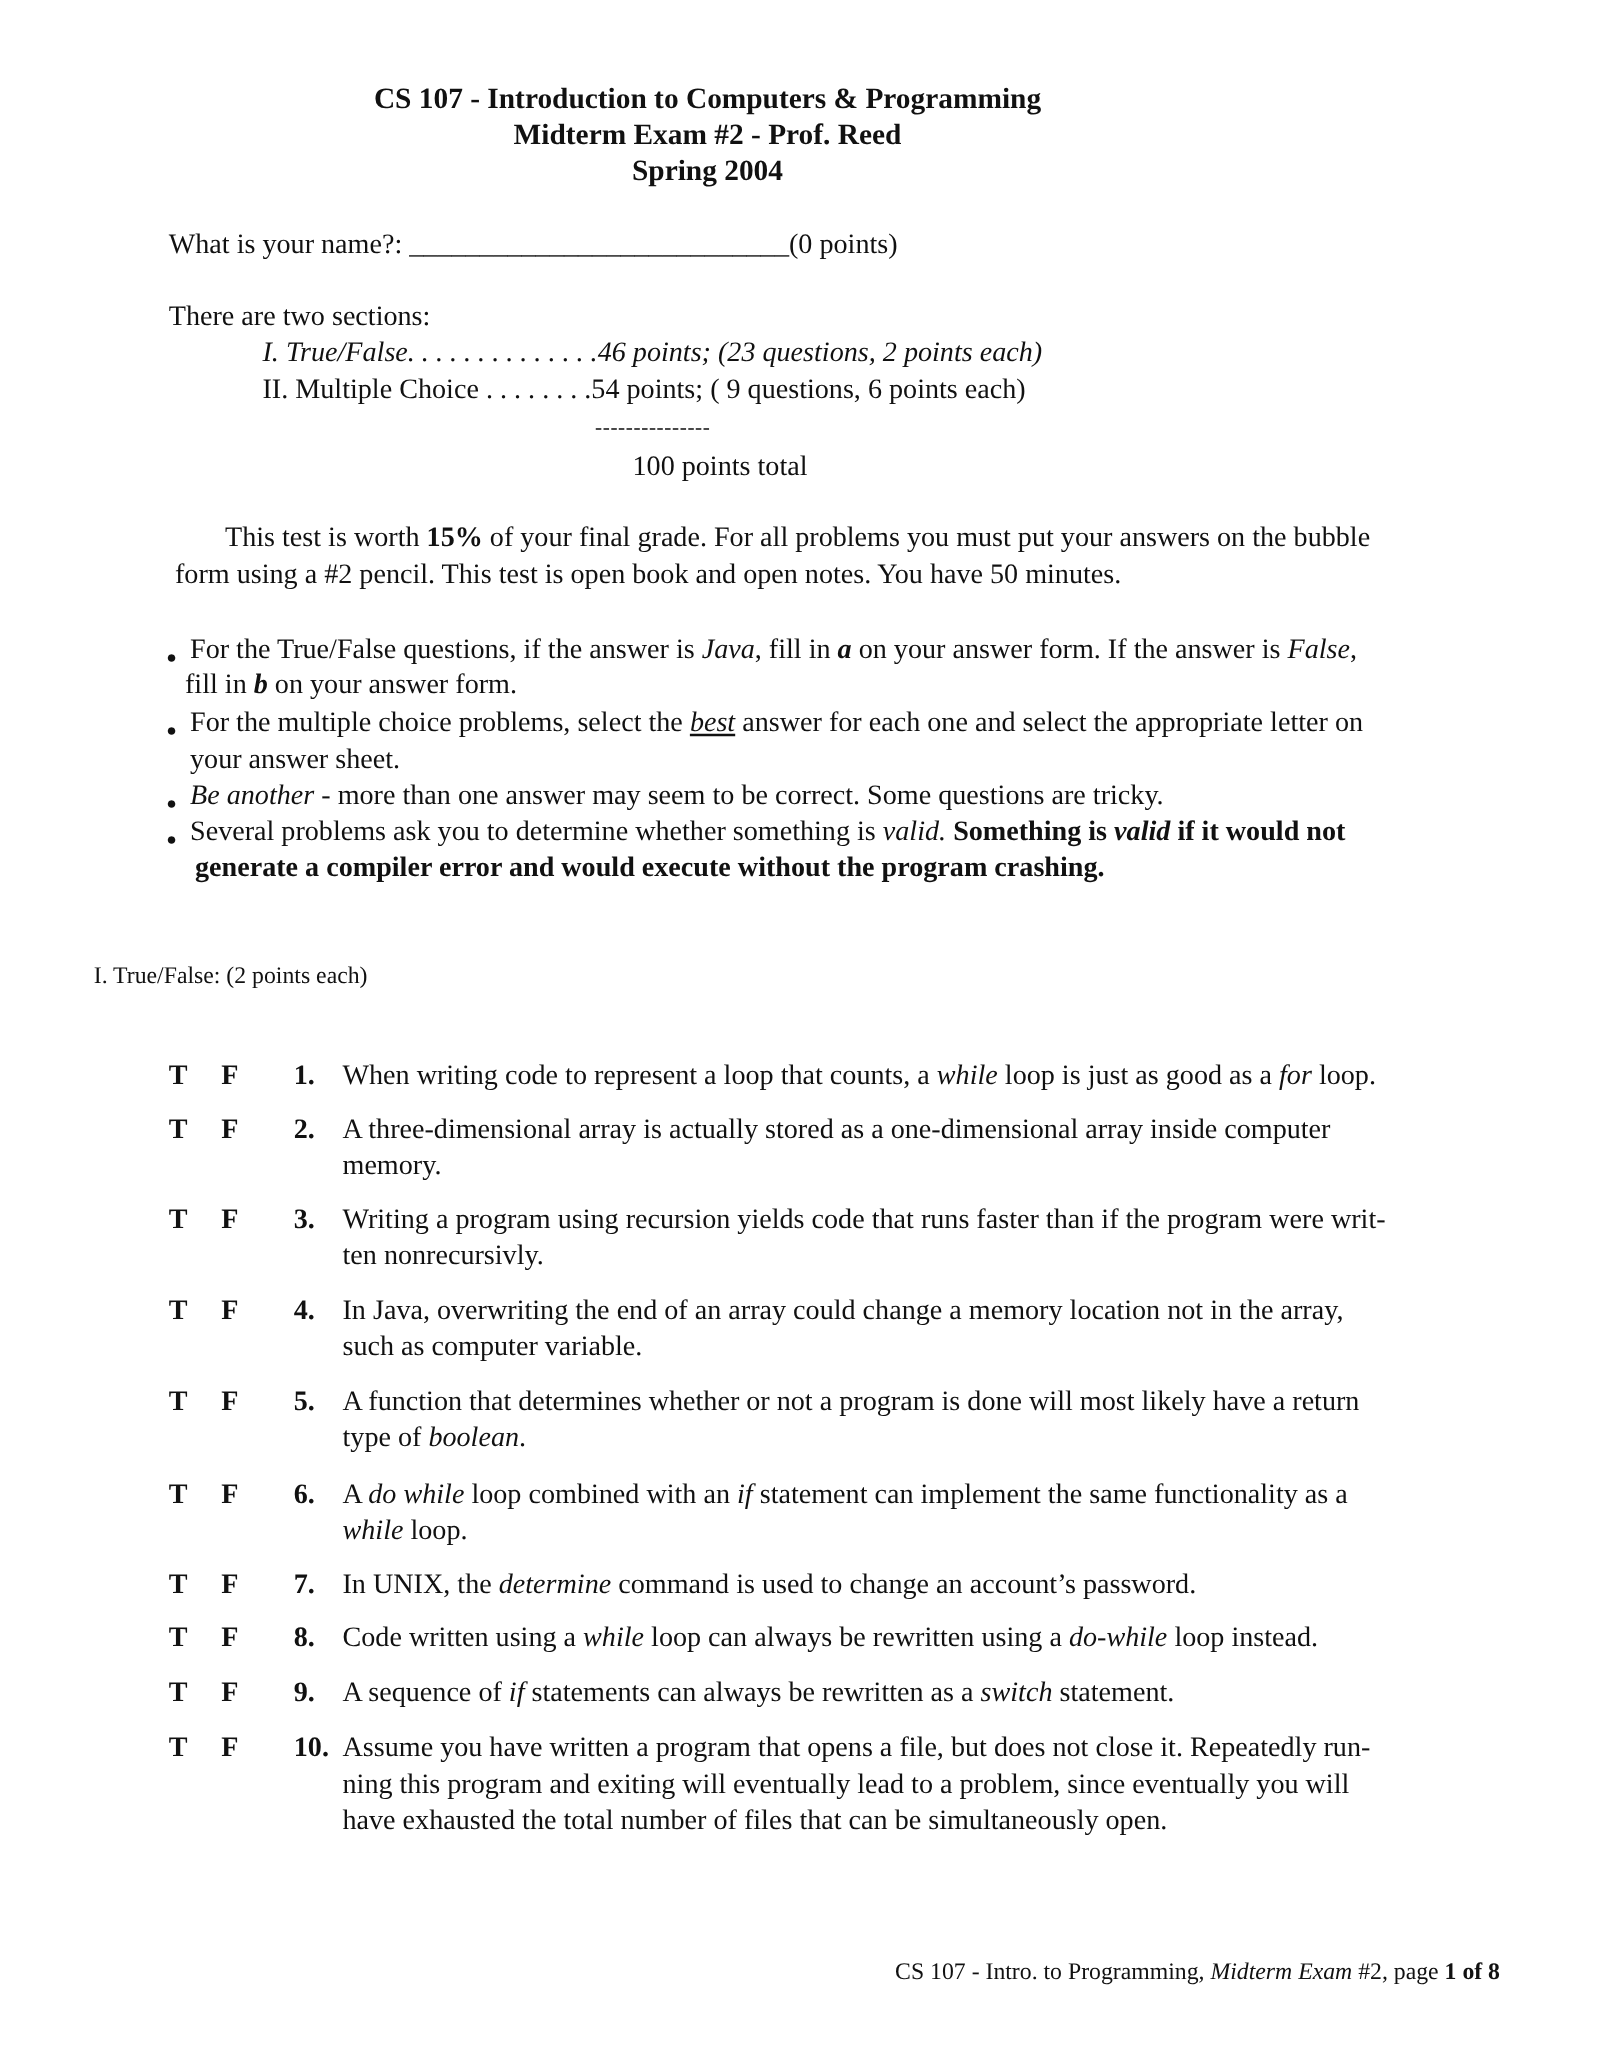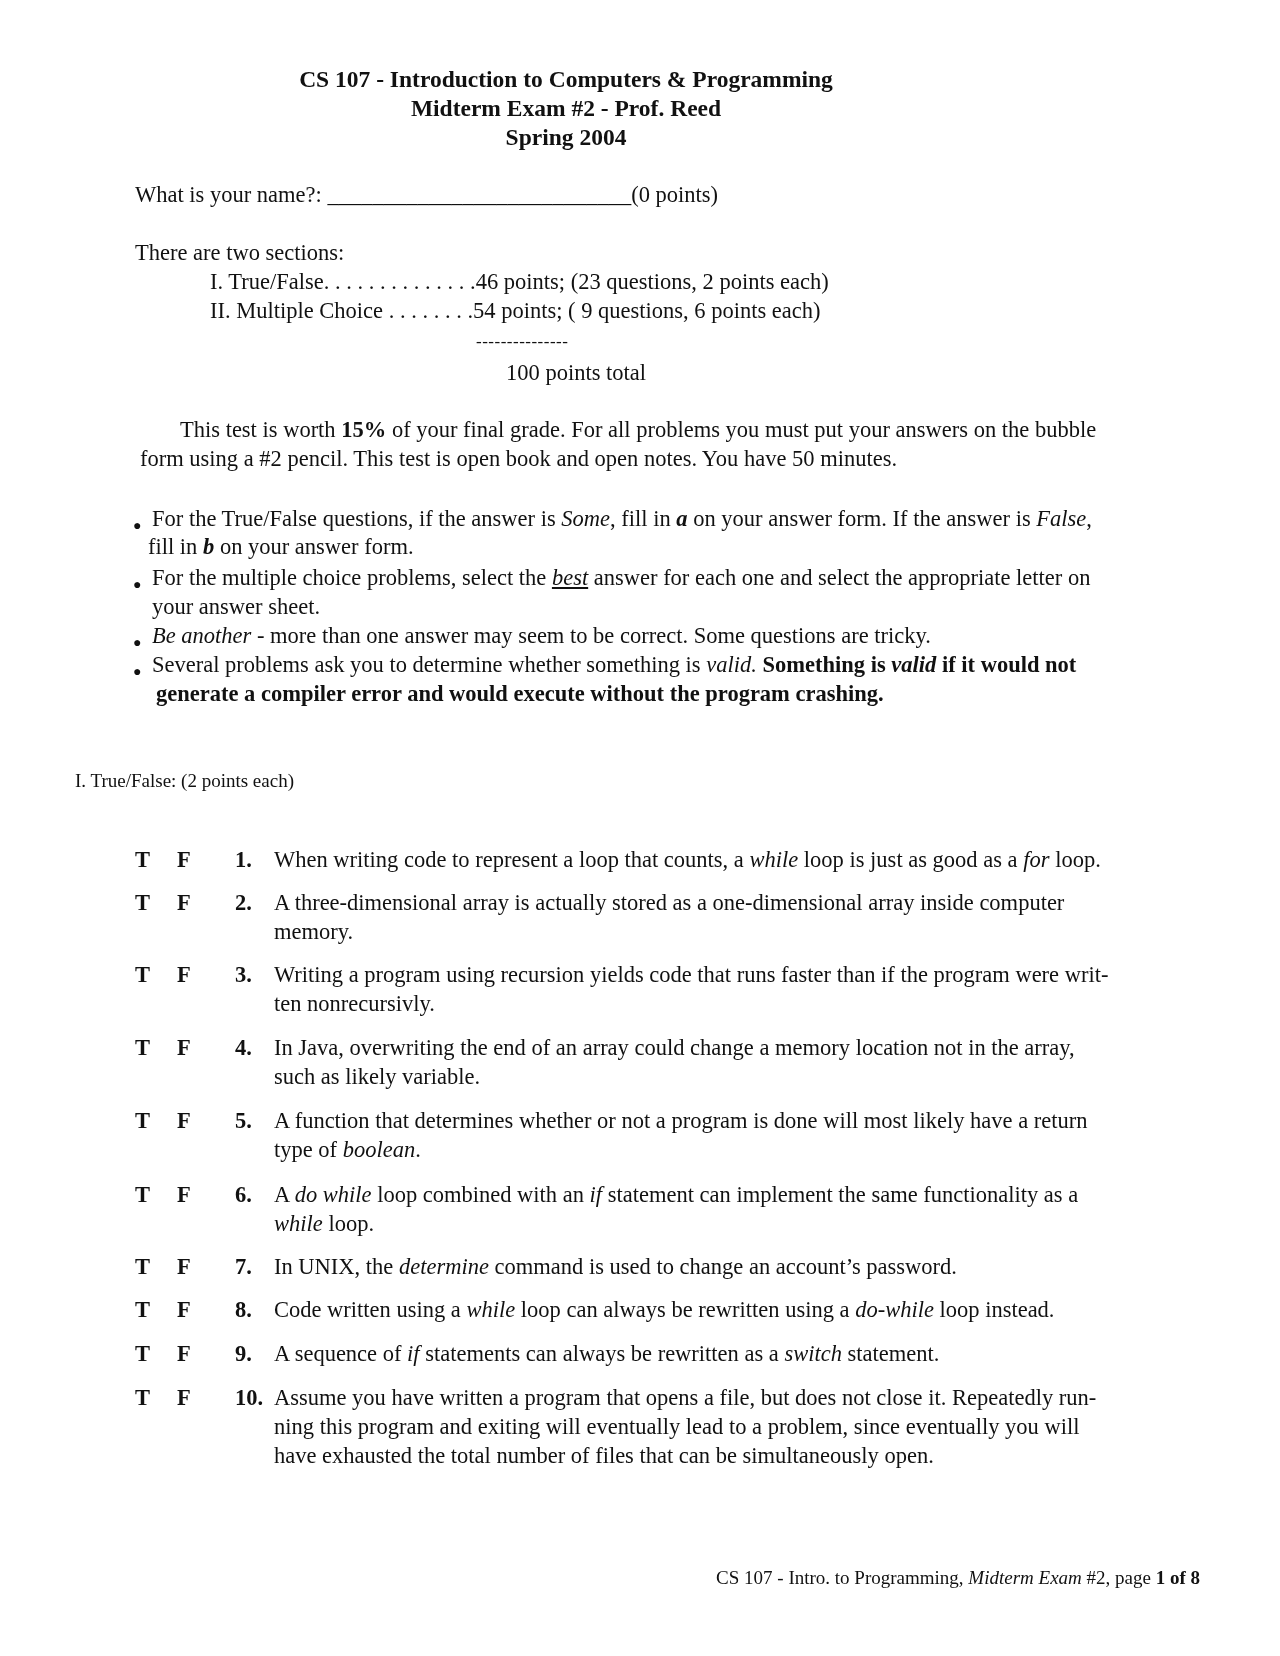--- a/index.html
+++ b/index.html
@@ -25,38 +25,38 @@
 
 <div class="abs center title" style="top:68px;">CS 107 - Introduction to Computers &amp; Programming</div>
 <div class="abs center title" style="top:97px;">Midterm Exam #2 - Prof. Reed</div>
 <div class="abs center title" style="top:126px;">Spring 2004</div>
 
 <div class="abs" style="left:135px; top:184px;">
   <span>What is your name?: </span><span>___________________________</span><span>(0 points)</span>
 </div>
 
 <div class="abs" style="left:135px; top:242px;">There are two sections:</div>
-<div class="abs" style="left:210px; top:271px;">
+<div class="abs" style="left:210px; top:271px;font-style:italic;">
   <span>I. True/False. . . . . . . . . . . . . .</span><span>46 points; (23 questions, 2 points each)</span>
 </div>
 <div class="abs" style="left:210px; top:300px;">
   <span>II. Multiple Choice  . . . . . . . .</span><span>54 points; ( 9 questions, 6 points each)</span>
 </div>
 <div class="abs" style="left:476px; top:333px; font-size:17px; letter-spacing:0.5px;">---------------</div>
 <div class="abs" style="left:506px; top:362px;">100 points total</div>
 
 <div class="abs" style="left:180px; top:419px;">
   <span>This test is worth </span><b>15%</b><span> of your final grade. For all problems  you must put your answers on the bubble</span>
 </div>
 <div class="abs" style="left:140px; top:448px;">form using a #2 pencil.  This test is open book and open notes. You have 50 minutes.</div>
 
 <div>
   <div class="abs" style="left:133px; top:512px;"><span class="bullet">●</span></div>
   <div class="abs" style="left:152px; top:508px;">
-    <span>For the True/False questions, if the answer is </span><i>Some</i><span>, fill in </span><b><i>a</i></b><span> on your answer form.  If the answer is </span><i>False</i><span>,</span>
+    <span>For the True/False questions, if the answer is </span><i>Java</i><span>, fill in </span><b><i>a</i></b><span> on your answer form.  If the answer is </span><i>False</i><span>,</span>
   </div>
   <div class="abs" style="left:148px; top:536px;">
     <span>fill in </span><b><i>b</i></b><span> on your answer form.</span>
   </div>
 
   <div class="abs" style="left:133px; top:571px;"><span class="bullet">●</span></div>
   <div class="abs" style="left:152px; top:567px;">
     <span>For the multiple choice problems, select the </span><i><u>best</u></i><span> answer for each one and select the appropriate letter on</span>
   </div>
   <div class="abs" style="left:152px; top:596px;">your answer sheet.</div>
@@ -96,21 +96,21 @@
       <div class="abs tf" style="left: 177px; top: 964px;">F</div>
       <div class="abs qnum" style="left: 235px; top: 964px;">3.</div>
       <div class="abs" style="left: 274px; top: 964px;"><span>Writing a program using recursion yields code that runs faster than if the program were writ-</span></div>
       <div class="abs" style="left: 274px; top: 993px;"><span>ten nonrecursivly.</span></div>
     </div>
     <div>
       <div class="abs tf" style="left: 135px; top: 1037px;">T</div>
       <div class="abs tf" style="left: 177px; top: 1037px;">F</div>
       <div class="abs qnum" style="left: 235px; top: 1037px;">4.</div>
       <div class="abs" style="left: 274px; top: 1037px;"><span>In Java, overwriting the end of an array could change a memory location not in the array,</span></div>
-      <div class="abs" style="left: 274px; top: 1066px;"><span>such as likely variable.</span></div>
+      <div class="abs" style="left: 274px; top: 1066px;"><span>such as computer variable.</span></div>
     </div>
     <div>
       <div class="abs tf" style="left: 135px; top: 1110px;">T</div>
       <div class="abs tf" style="left: 177px; top: 1110px;">F</div>
       <div class="abs qnum" style="left: 235px; top: 1110px;">5.</div>
       <div class="abs" style="left: 274px; top: 1110px;"><span>A function that determines whether or not a program is done will most likely have a return</span></div>
       <div class="abs" style="left: 274px; top: 1139px;"><span>type of </span><i>boolean</i><span>.</span></div>
     </div>
     <div>
       <div class="abs tf" style="left: 135px; top: 1184px;">T</div>

